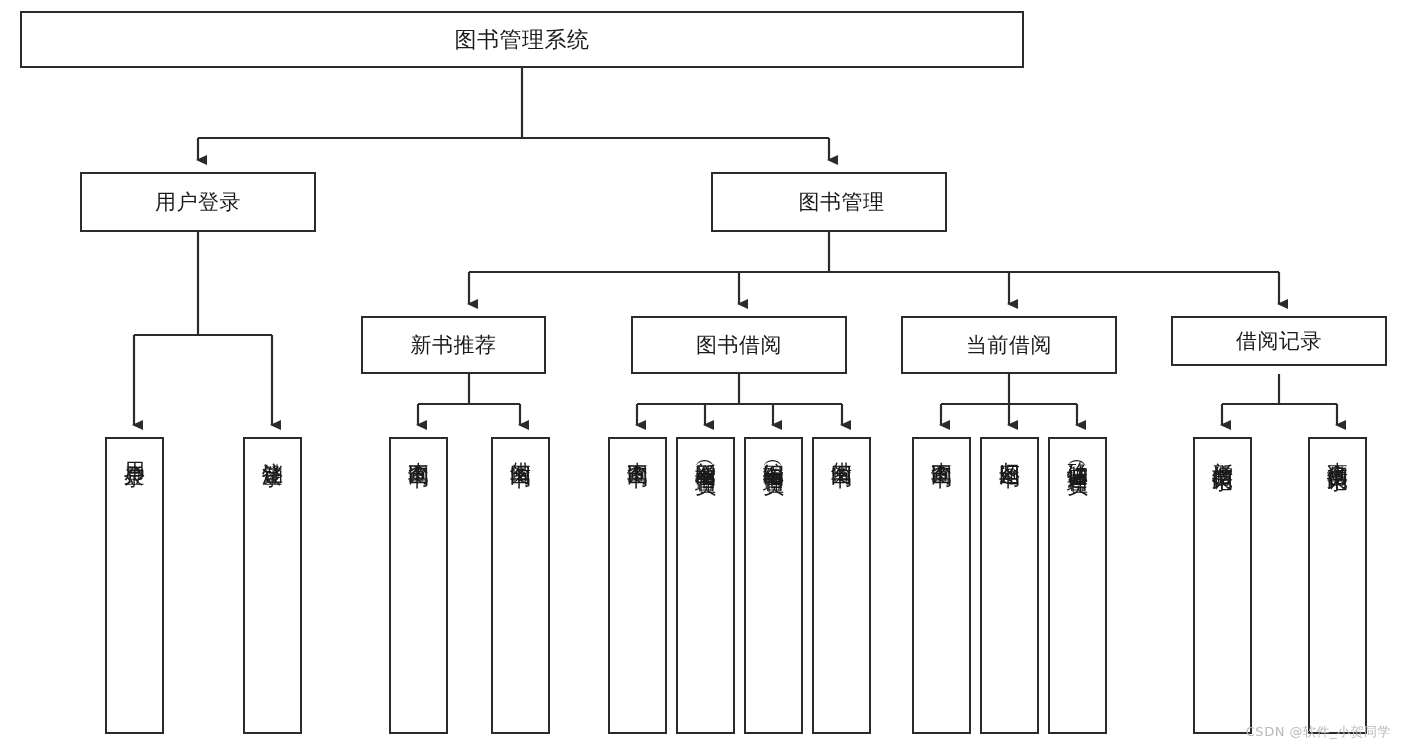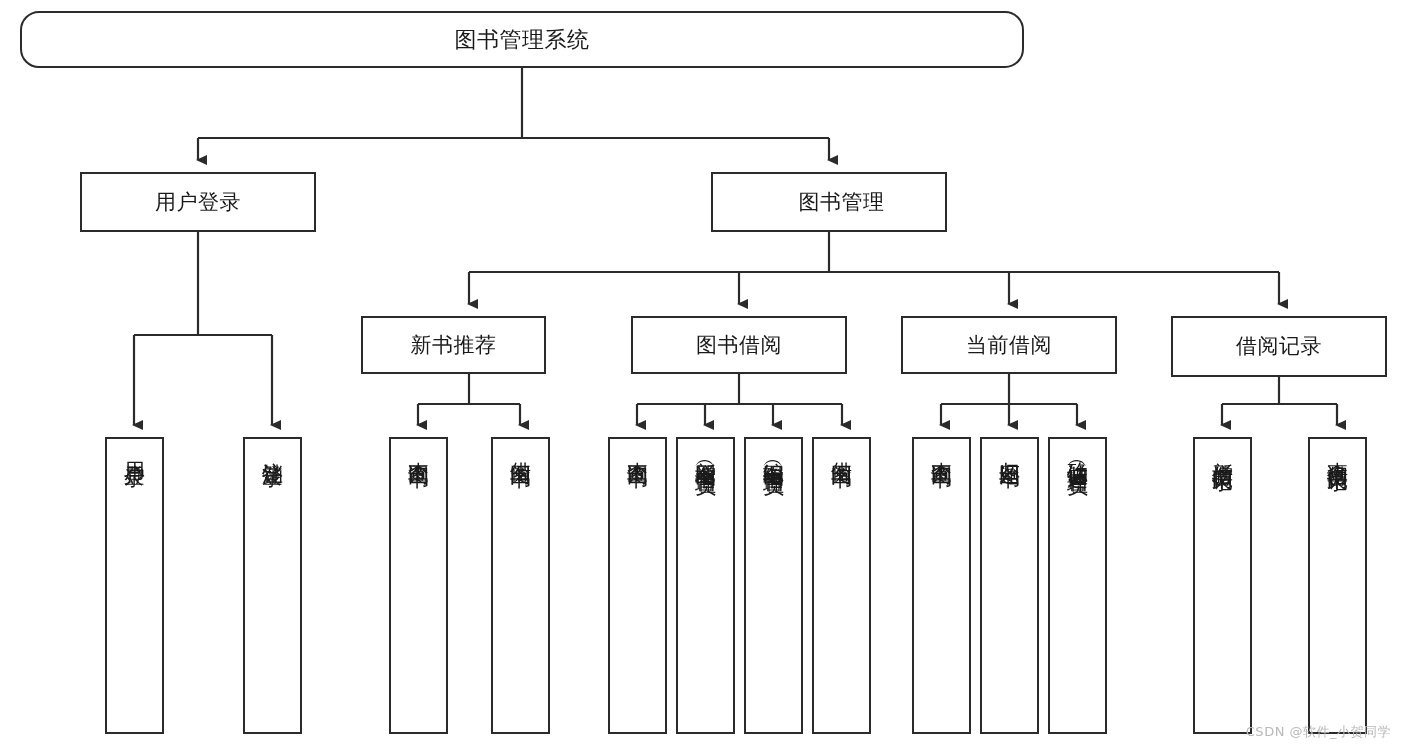--- a/index.html
+++ b/index.html
@@ -146,21 +146,21 @@
     </g>
 
     <g>
       <path class="edge-line" d="M1279,374 L1279,404"></path>
       <path class="edge-line" d="M1222,404 L1337,404"></path>
       <path class="edge-line" d="M1222,404 L1222,425" marker-end="url(#ah)"></path>
       <path class="edge-line" d="M1337,404 L1337,425" marker-end="url(#ah)"></path>
     </g>
   </svg>
 
-  <div class="node horizontal root" style="left:20px; top:11px; width:1004px; height:57px;border-radius:19px;">
+  <div class="node horizontal root" style="left:20px; top:11px; width:1004px; height:57px;">
     <span class="node-label">图书管理系统</span>
   </div>
 
   <div class="node horizontal" style="left:80px; top:172px; width:236px; height:60px;">
     <span class="node-label">用户登录</span>
   </div>
 
   <div class="node horizontal" style="left:711px; top:172px; width:236px; height:60px;padding-left:25px;">
     <span class="node-label">图书管理</span>
   </div>
@@ -170,21 +170,21 @@
   </div>
 
   <div class="node horizontal" style="left:631px; top:316px; width:216px; height:58px;">
     <span class="node-label">图书借阅</span>
   </div>
 
   <div class="node horizontal" style="left:901px; top:316px; width:216px; height:58px;">
     <span class="node-label">当前借阅</span>
   </div>
 
-  <div class="node horizontal" style="left:1171px; top:316px; width:216px; height:61px;">
+  <div class="node horizontal" style="left:1171px; top:316px; width:216px; height:50px;">
     <span class="node-label">借阅记录</span>
   </div>
 
   <div class="node vertical" style="left:105px; top:437px; width:59px; height:297px;">
     <span class="node-label">用户登录</span>
   </div>
 
   <div class="node vertical" style="left:243px; top:437px; width:59px; height:297px;">
     <span class="node-label">注销登录</span>
   </div>

